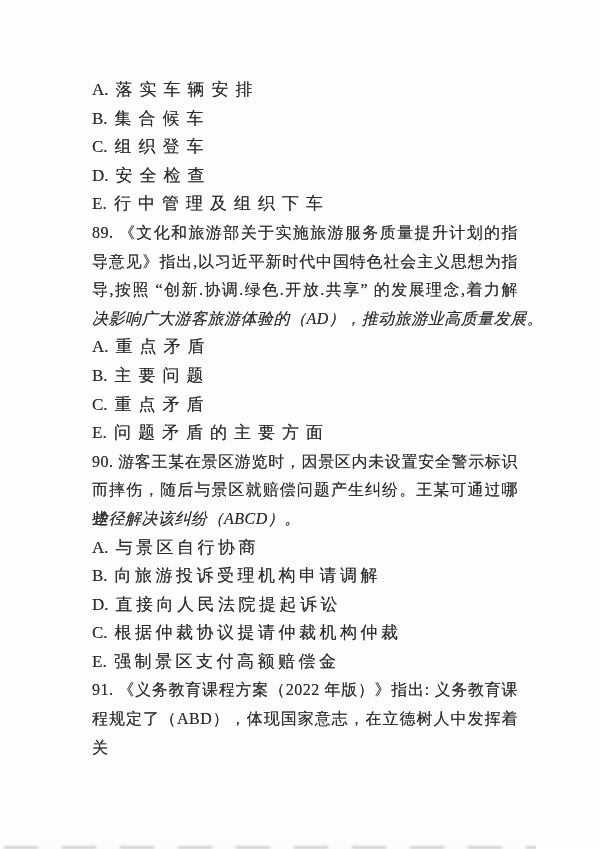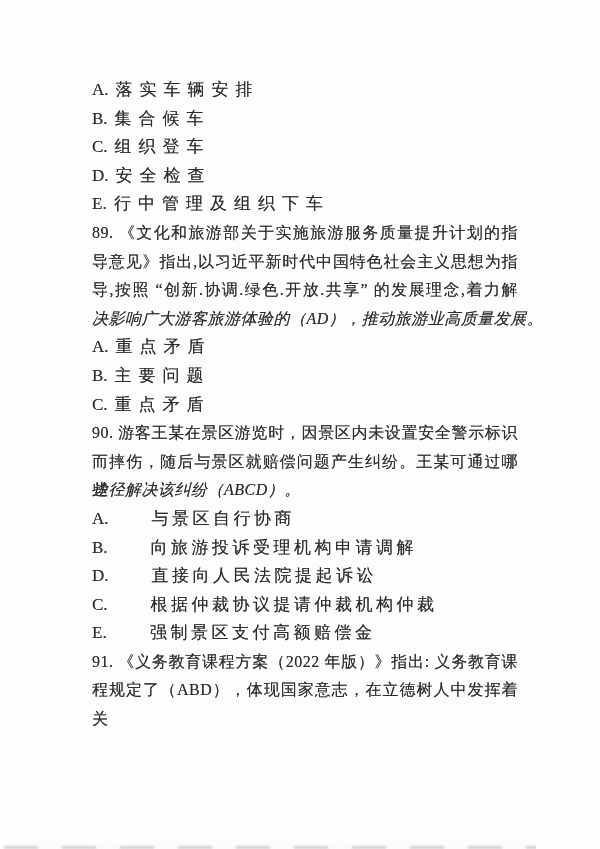--- a/index.html
+++ b/index.html
@@ -45,21 +45,21 @@
   .opt {
     font-size: 17px;
   }
   .opt-label {
     display: inline-block;
     min-width: 15px;
     margin-right: 7px;
     letter-spacing: normal;
   }
   .spacing-wide .opt-text   { letter-spacing: 7px; }
-  .spacing-normal .opt-text { letter-spacing: 3.5px; margin-left: 36px; }
+  .spacing-normal .opt-text { letter-spacing: 3.5px; }
 
   
   .corner-artifact {
     position: absolute;
     left: 556px;
     top: 71px;
     width: 16px;
     height: 13px;
     background: #f7f7f7;
     border-radius: 2px;
@@ -89,20 +89,21 @@
       <div class="line opt spacing-wide"><span class="opt-label">C.</span><span class="opt-text">组织登车</span></div>
       <div class="line opt spacing-wide"><span class="opt-label">D.</span><span class="opt-text">安全检查</span></div>
       <div class="line opt spacing-wide"><span class="opt-label">E.</span><span class="opt-text">行中管理及组织下车</span></div>
       <div class="line qline">89. 《文化和旅游部关于实施旅游服务质量提升计划的指</div>
       <div class="line qline">导意见》指出,以习近平新时代中国特色社会主义思想为指</div>
       <div class="line qline">导,按照 “创新.协调.绿色.开放.共享” 的发展理念,着力解</div>
       <div class="line qline last">决影响广大游客旅游体验的（AD），推动旅游业高质量发展。</div>
       <div class="line opt spacing-wide"><span class="opt-label">A.</span><span class="opt-text">重点矛盾</span></div>
       <div class="line opt spacing-wide"><span class="opt-label">B.</span><span class="opt-text">主要问题</span></div>
       <div class="line opt spacing-wide"><span class="opt-label">C.</span><span class="opt-text">重点矛盾</span></div>
+      <div class="line opt spacing-wide"><span class="opt-label">E.</span><span class="opt-text">问题矛盾的主要方面</span></div>
       <div class="line qline">90. 游客王某在景区游览时，因景区内未设置安全警示标识</div>
       <div class="line qline">而摔伤，随后与景区就赔偿问题产生纠纷。王某可通过哪些</div>
       <div class="line qline last">途径解决该纠纷（ABCD）。</div>
       <div class="line opt spacing-normal"><span class="opt-label">A.</span><span class="opt-text">与景区自行协商</span></div>
       <div class="line opt spacing-normal"><span class="opt-label">B.</span><span class="opt-text">向旅游投诉受理机构申请调解</span></div>
       <div class="line opt spacing-normal"><span class="opt-label">D.</span><span class="opt-text">直接向人民法院提起诉讼</span></div>
       <div class="line opt spacing-normal"><span class="opt-label">C.</span><span class="opt-text">根据仲裁协议提请仲裁机构仲裁</span></div>
       <div class="line opt spacing-normal"><span class="opt-label">E.</span><span class="opt-text">强制景区支付高额赔偿金</span></div>
       <div class="line qline">91. 《义务教育课程方案（2022 年版）》指出: 义务教育课</div>
       <div class="line qline">程规定了（ABD），体现国家意志，在立德树人中发挥着关</div>

